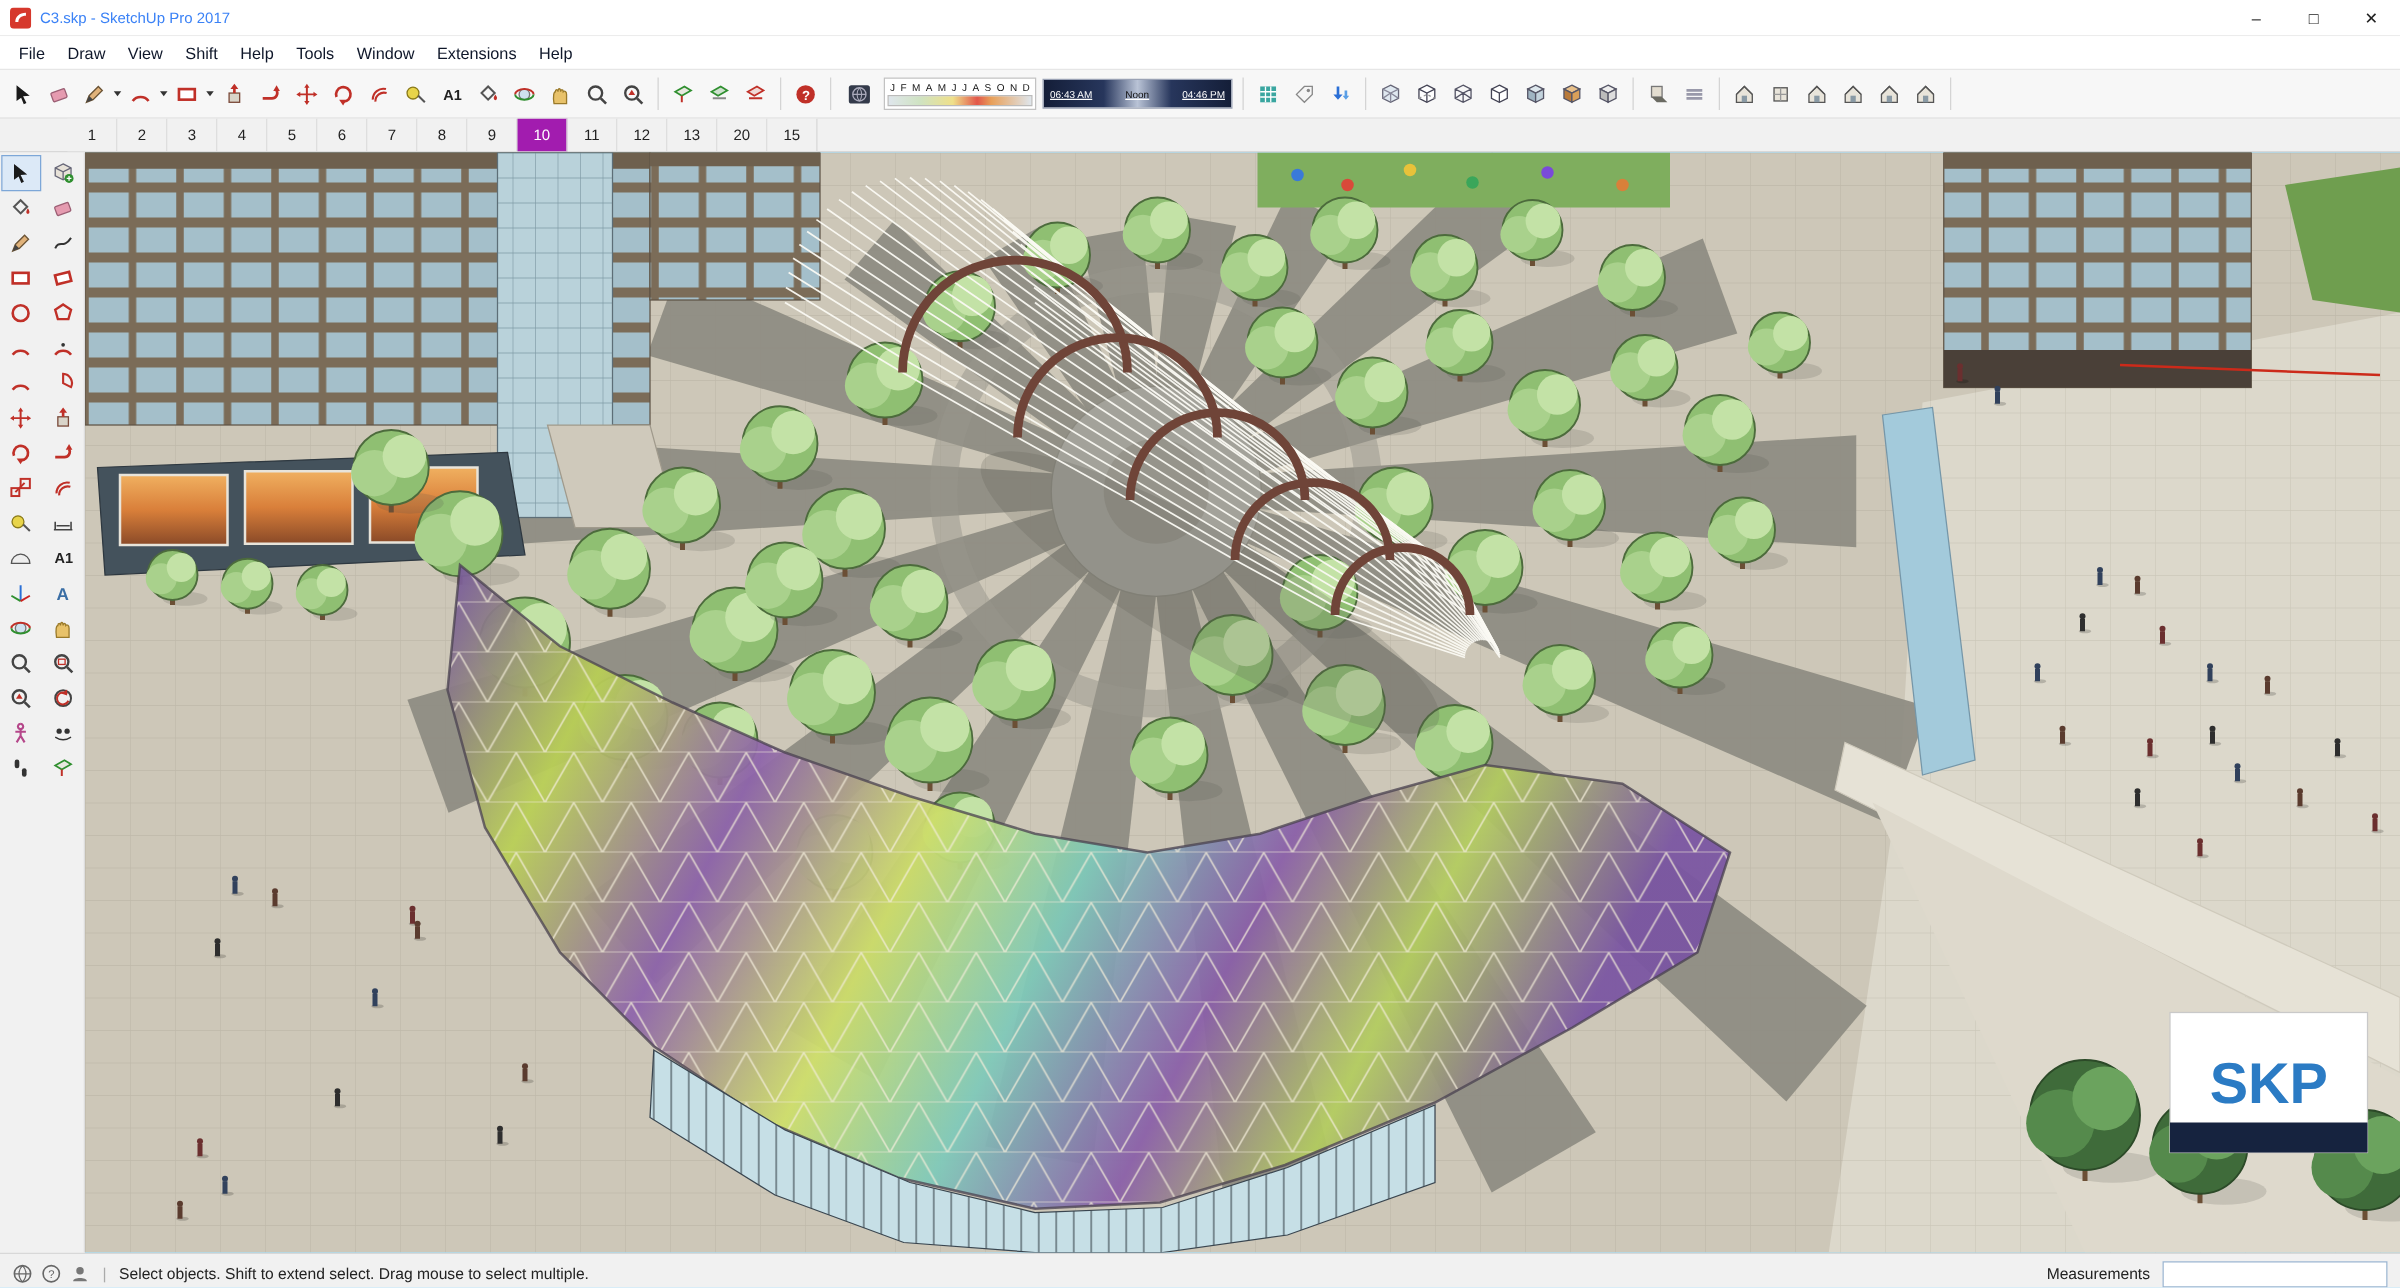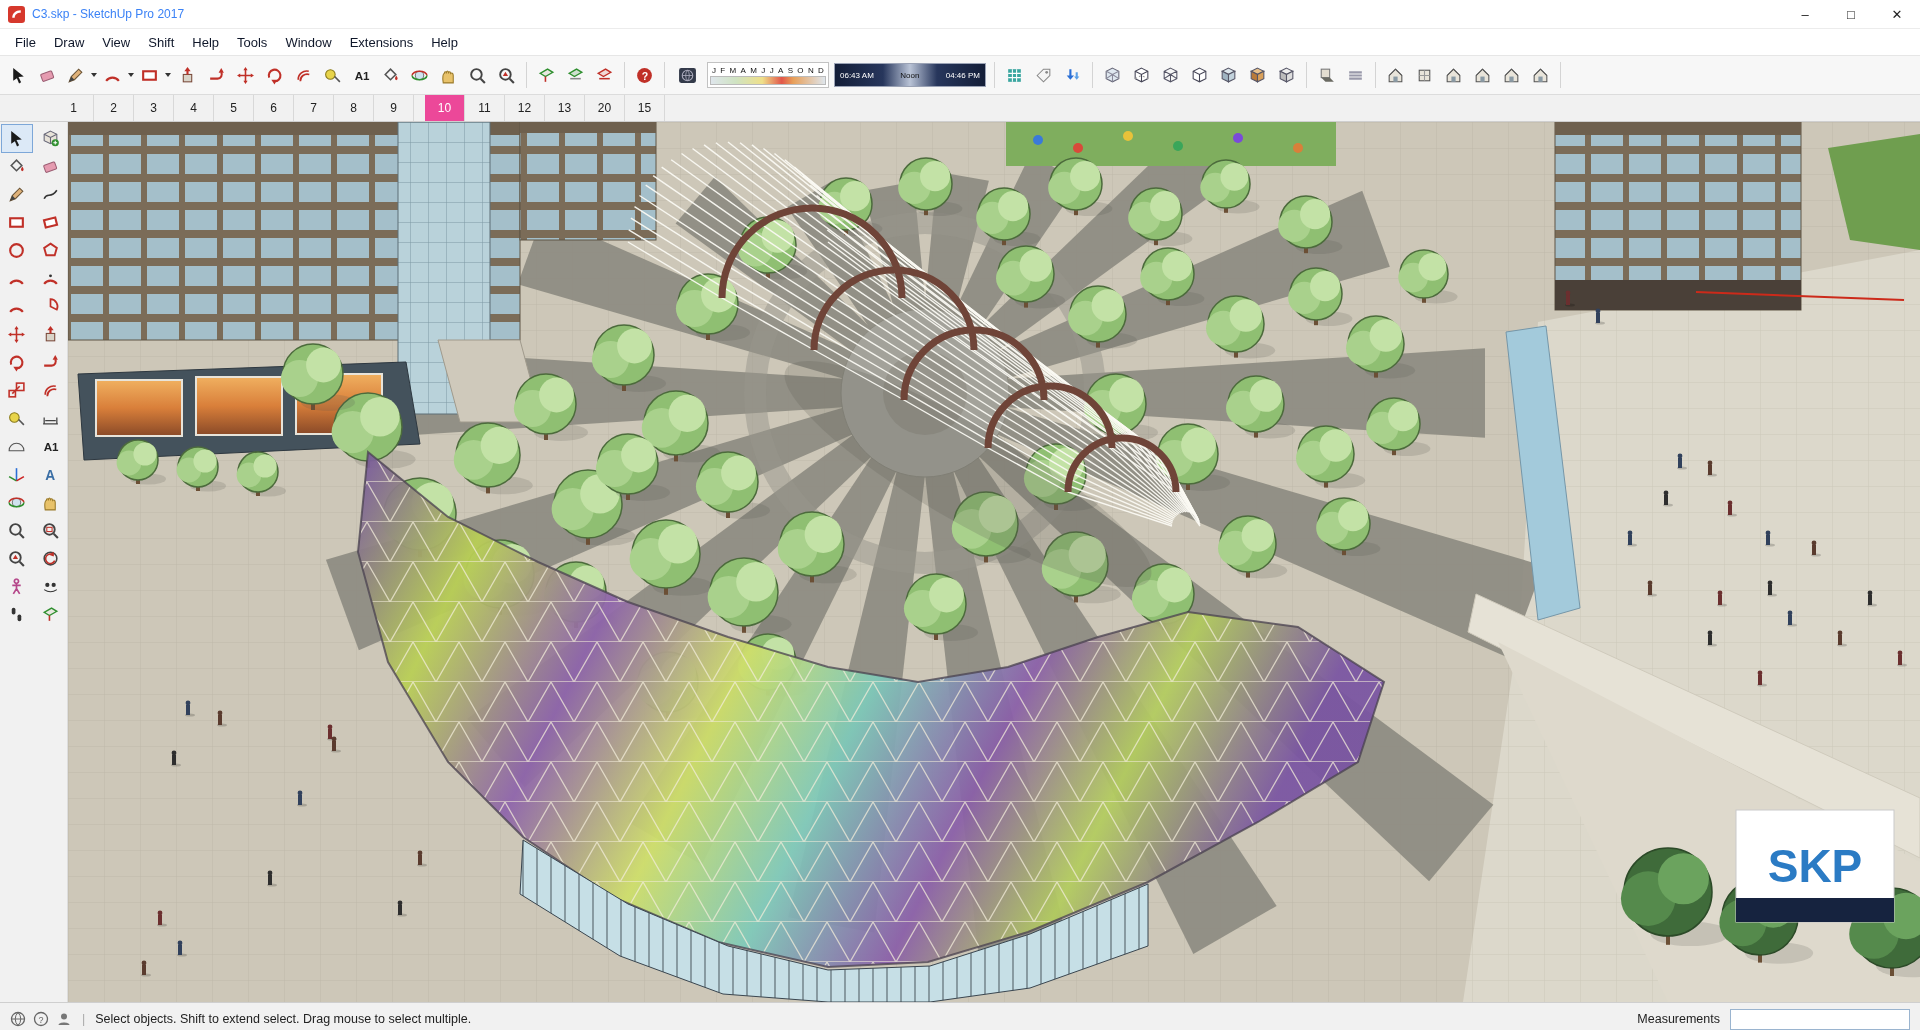--- a/index.html
+++ b/index.html
@@ -20,26 +20,26 @@
   .tbtn.dd{width:37px;justify-content:flex-start;padding-left:4px;}
   .caret{position:absolute;right:2px;top:13px;width:0;height:0;border-left:3px solid transparent;border-right:3px solid transparent;border-top:4px solid #333;}
   .tsep{width:1px;height:26px;background:#d4d4d4;margin:0 5px;flex:0 0 auto;}
   .shadow-widget{display:flex;align-items:center;gap:5px;margin:0 3px;}
   .months-box{display:flex;flex-direction:column;width:120px;height:24px;border:1px solid #c2c2c2;background:#fff;justify-content:center;}
   .month-letters{display:flex;justify-content:space-between;padding:0 4px;font-size:8px;color:#111;line-height:10px;}
   .month-grad{height:7px;margin:0 2px;border:1px solid #bbb;
      background:linear-gradient(90deg,#dfe6ec 0%,#cfe3c2 22%,#efe08a 45%,#e2574a 62%,#e8a05a 72%,#dfe6ec 100%);}
   .time-box{width:152px;height:24px;border:1px solid #9aa2b5;display:flex;align-items:center;justify-content:space-between;
      background:linear-gradient(90deg,#141e38 0%,#27365c 32%,#b9c3d6 50%,#27365c 68%,#141e38 100%);
-     font-size:8px;color:#fff;padding:0 5px;box-sizing:border-box;}
+     font-size:8px;color:#fff;padding:0 5px;box-sizing:border-box;text-decoration:underline;}
   .time-noon{color:#111;}
   
   .scene-tabs{height:26px;background:#f1f1f1;border-bottom:1px solid #cfcfcf;display:flex;align-items:stretch;padding-left:54px;}
   .scene-tab{min-width:39px;display:flex;align-items:center;justify-content:center;font-size:12px;color:#222;border-right:1px solid #d8d8d8;background:#f1f1f1;}
-  .scene-tab.active{background:#ec4899;color:#fff;margin-left:11px;}
+  .scene-tab.active{background:#a21caf;color:#fff;}
   
   .main{display:flex;height:880px;}
   .left-toolbar{width:68px;background:#f1f1f1;display:grid;grid-template-columns:repeat(2,1fr);align-content:start;row-gap:1px;padding-top:3px;border-right:1px solid #ddd;box-sizing:border-box;}
   .ltbtn{width:30px;height:27px;border:none;background:transparent;display:flex;align-items:center;justify-content:center;margin:0 auto;padding:0;}
   .ltbtn.active{background:#dce9f7;outline:1px solid #7da7d8;}
   .viewport{flex:1;position:relative;background:#7dd3fc;}
   .viewport svg{display:block;width:100%;height:100%;}
   
   .status-bar{height:32px;background:#f1f1f1;border-top:1px solid #cfcfcf;display:flex;align-items:center;padding:0 10px;font-size:12.5px;color:#222;}
   .sb-icons{display:flex;gap:7px;align-items:center;margin-right:10px;}

